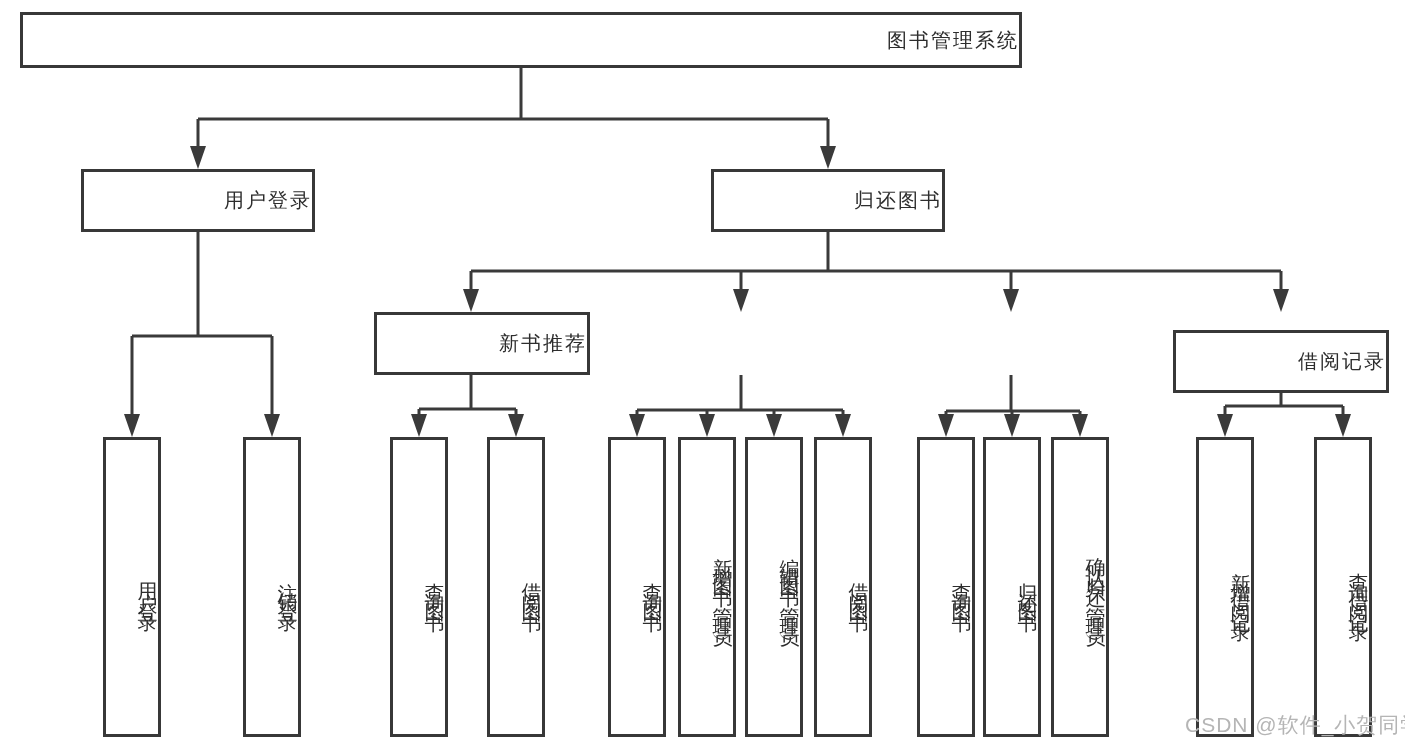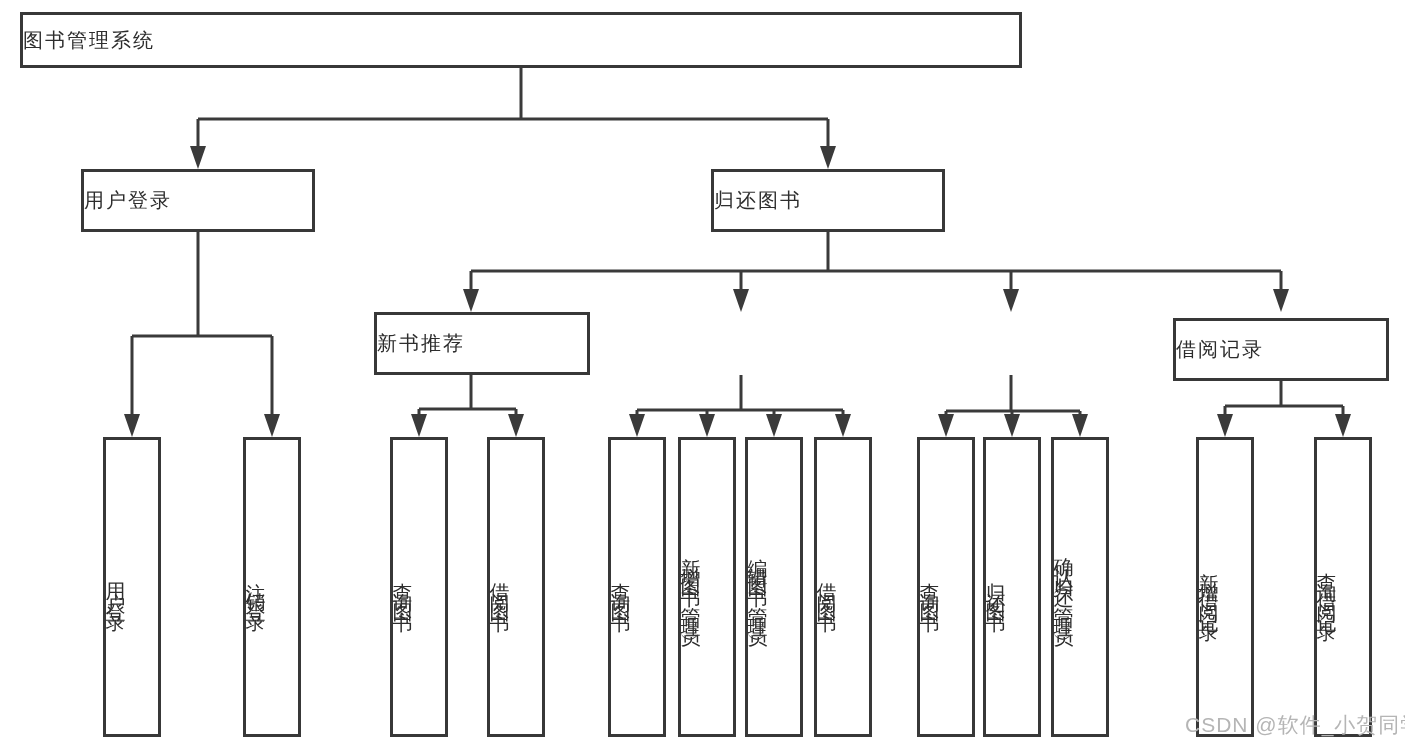--- a/index.html
+++ b/index.html
@@ -3,21 +3,21 @@
 <meta charset="utf-8">
 <style>
   html,body{margin:0;padding:0;background:#fff;}
   .canvas{
     position:relative;width:1405px;height:747px;background:#ffffff;
     font-family:"Liberation Sans","DejaVu Sans",sans-serif;overflow:hidden;
   }
   .edges{position:absolute;left:0;top:0;width:1405px;height:747px;}
   .node{
     position:absolute;box-sizing:border-box;background:#ffffff;
-    border:3px solid #383838;display:flex;align-items:center;justify-content:flex-start;
+    border:3px solid #383838;display:flex;align-items:center;justify-content:flex-end;
     color:#2d2d2d;
   }
   .hbox .lbl{font-size:20px;letter-spacing:2px;white-space:nowrap;}
   .vbox .lbl{
     writing-mode:vertical-rl;text-orientation:mixed;
     font-size:20px;letter-spacing:10px;line-height:1;
   }
   .watermark{
     position:absolute;left:1185px;top:711px;font-size:21px;color:#b5b5b5;
     letter-spacing:1px;white-space:nowrap;z-index:3;
@@ -68,21 +68,21 @@
   <div class="node hbox" style="left:81px;top:169px;width:234px;height:63px">
     <span class="lbl">用户登录</span>
   </div>
   <div class="node hbox" style="left:711px;top:169px;width:234px;height:63px">
     <span class="lbl">归还图书</span>
   </div>
 
   <div class="node hbox" style="left:374px;top:312px;width:216px;height:63px">
     <span class="lbl">新书推荐</span>
   </div>
-  <div class="node hbox" style="left:1173px;top:318px;width:216px;height:63px">
+  <div class="node hbox" style="left:1173px;top:330px;width:216px;height:63px">
     <span class="lbl">借阅记录</span>
   </div>
 
   <div class="node vbox" style="left:103px;top:437px;width:58px;height:300px">
     <span class="lbl">用户登录</span>
   </div>
   <div class="node vbox" style="left:243px;top:437px;width:58px;height:300px">
     <span class="lbl">注销登录</span>
   </div>
 

